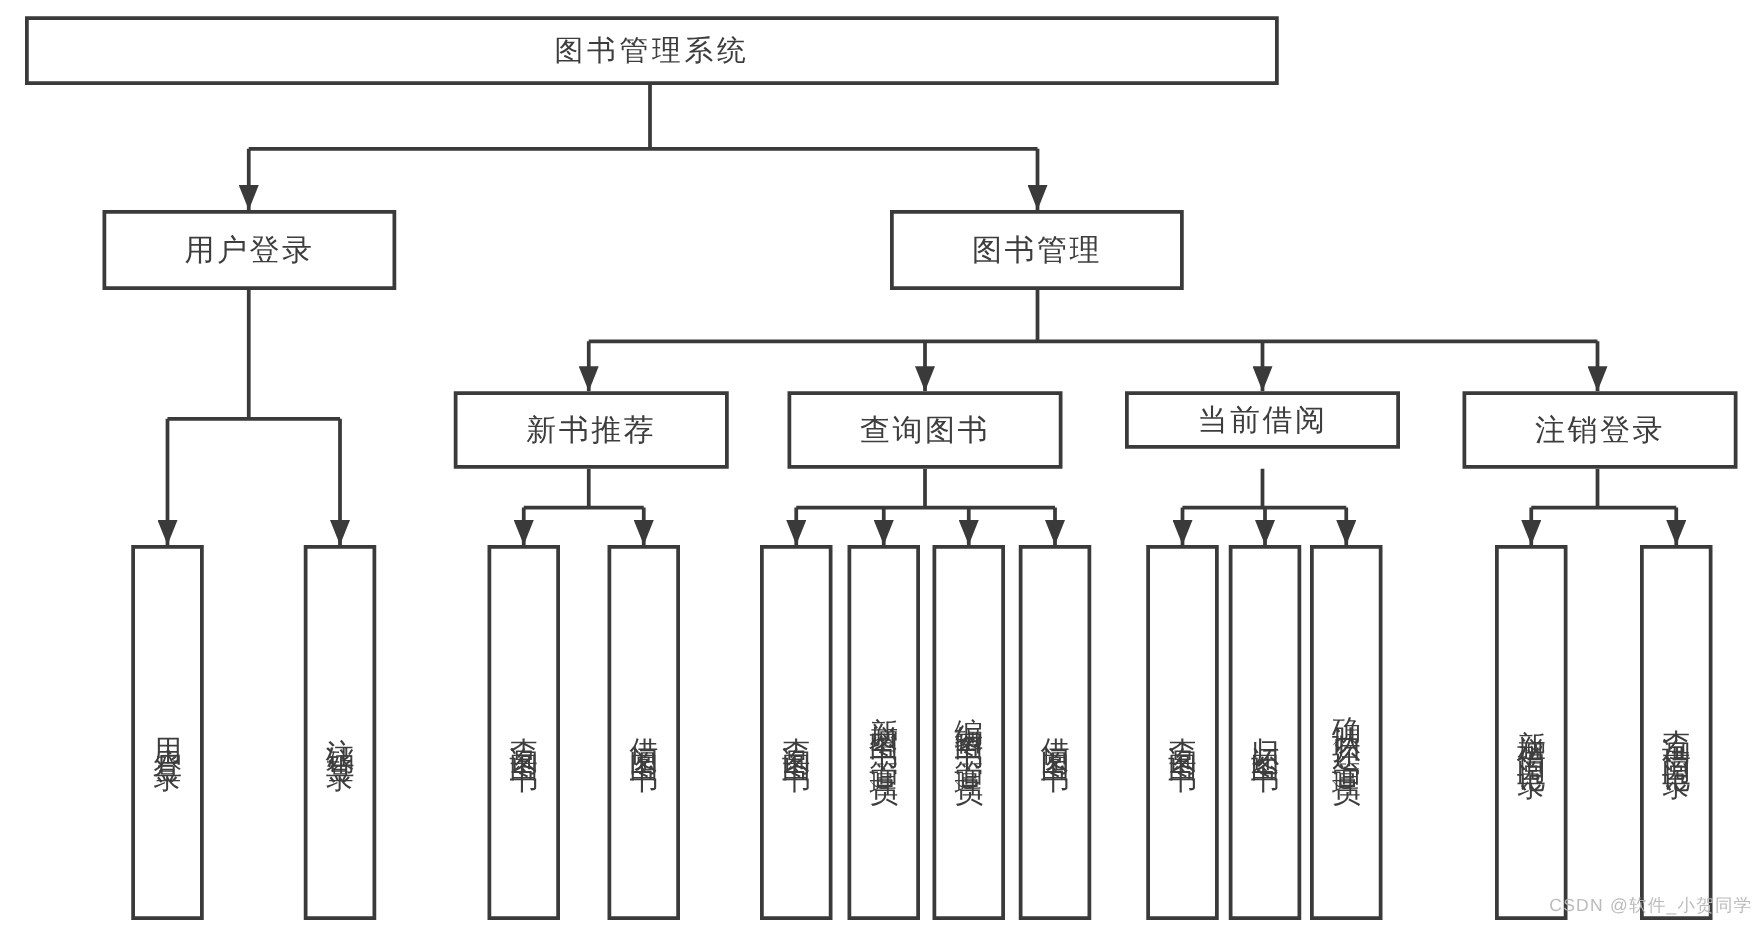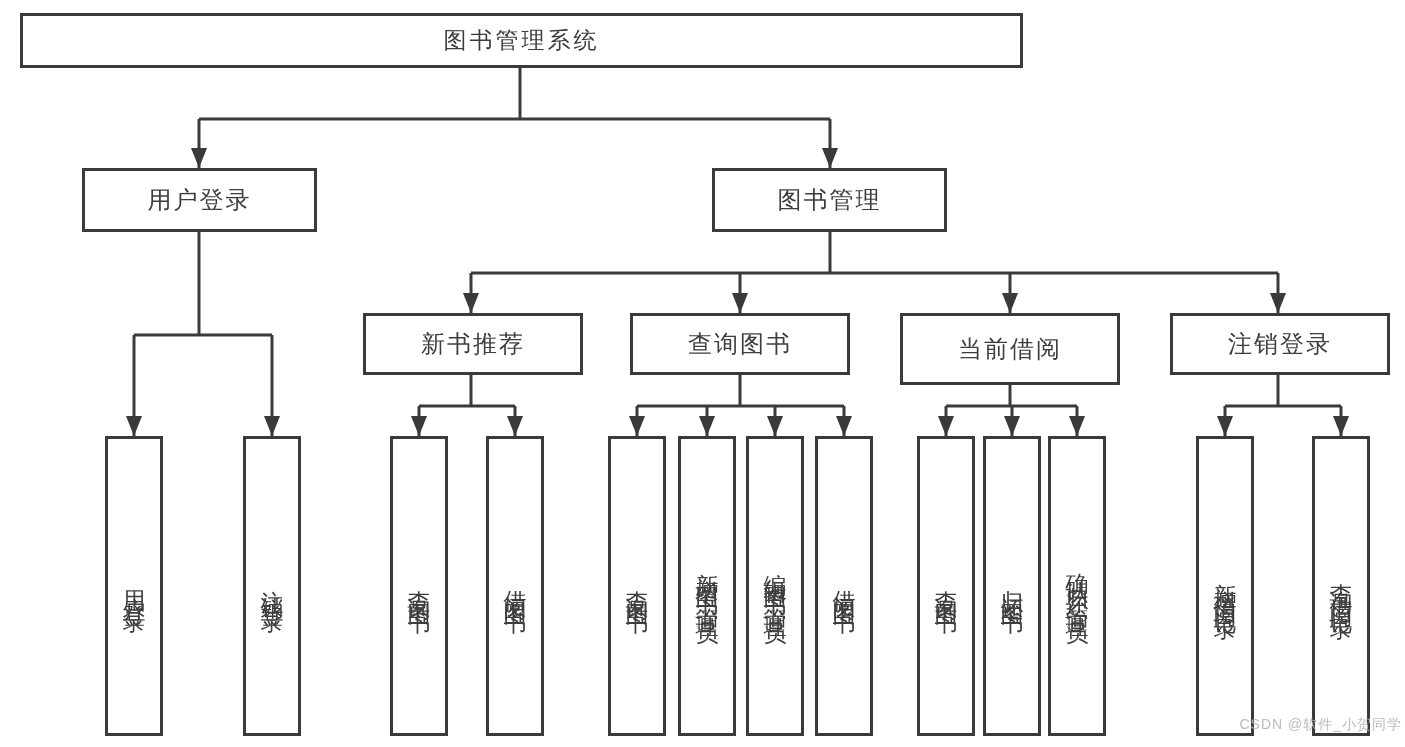--- a/index.html
+++ b/index.html
@@ -110,21 +110,21 @@
   <div class="box" style="left:712px;top:168px;width:235px;height:64px;align-items:center;">
     <span class="hlabel">图书管理</span>
   </div>
 
   <div class="box" style="left:363px;top:313px;width:220px;height:62px;">
     <span class="hlabel">新书推荐</span>
   </div>
   <div class="box" style="left:630px;top:313px;width:220px;height:62px;">
     <span class="hlabel">查询图书</span>
   </div>
-  <div class="box" style="left:900px;top:313px;width:220px;height:72px;">
+  <div class="box" style="left:900px;top:313px;width:220px;height:46px;">
     <span class="hlabel">当前借阅</span>
   </div>
   <div class="box" style="left:1170px;top:313px;width:220px;height:62px;">
     <span class="hlabel">注销登录</span>
   </div>
 
   <div class="box leaf" style="left:105px;top:436px;width:58px;height:300px;">
     <span>用户登录</span>
   </div>
   <div class="box leaf" style="left:243px;top:436px;width:58px;height:300px;">

